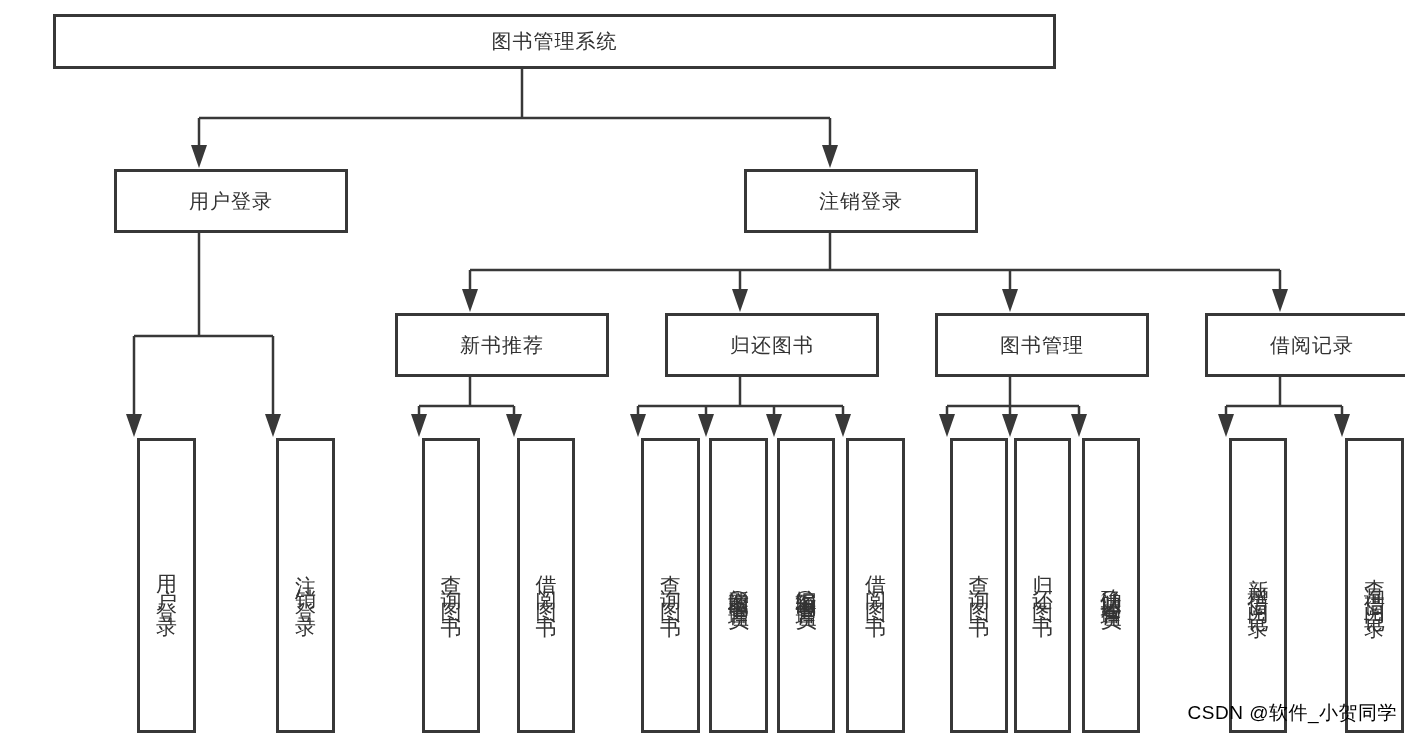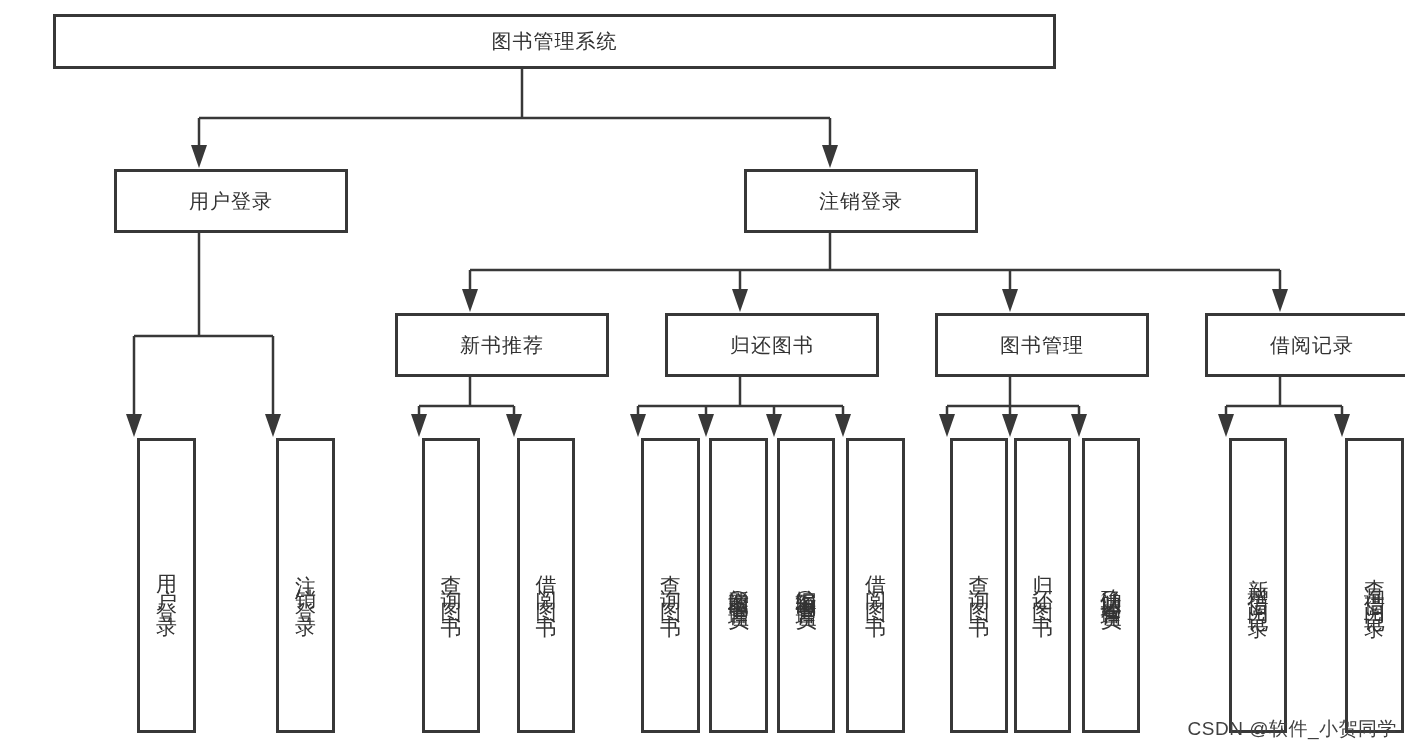--- a/index.html
+++ b/index.html
@@ -64,23 +64,23 @@
   .p-jb3 { left: 745px;  width: 58px; }
   .p-jb4 { left: 814px;  width: 59px; }
   .p-dq1 { left: 918px;  width: 58px; }
   .p-dq2 { left: 982px;  width: 57px; }
   .p-dq3 { left: 1050px; width: 58px; }
   .p-jl1 { left: 1197px; width: 58px; }
   .p-jl2 { left: 1313px; width: 59px; }
   .watermark {
     position: absolute;
     right: 8px;
-    bottom: 5px;
+    bottom: 21px;
     font-size: 19px;
-    color: #404040;
+    color: #000000;
     letter-spacing: 0.5px;
   }
 </style>
 </head>
 <body>
 
 <svg class="connectors" viewBox="0 0 1405 747" xmlns="http://www.w3.org/2000/svg">
   <g stroke="#383838" stroke-width="2.5" fill="none">
 
     <path d="M522 69 V118"></path>

